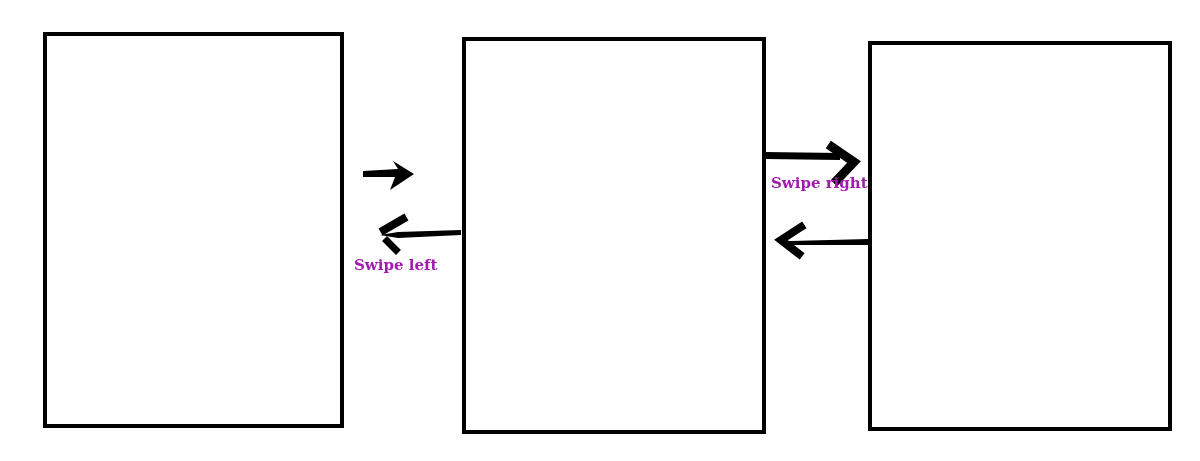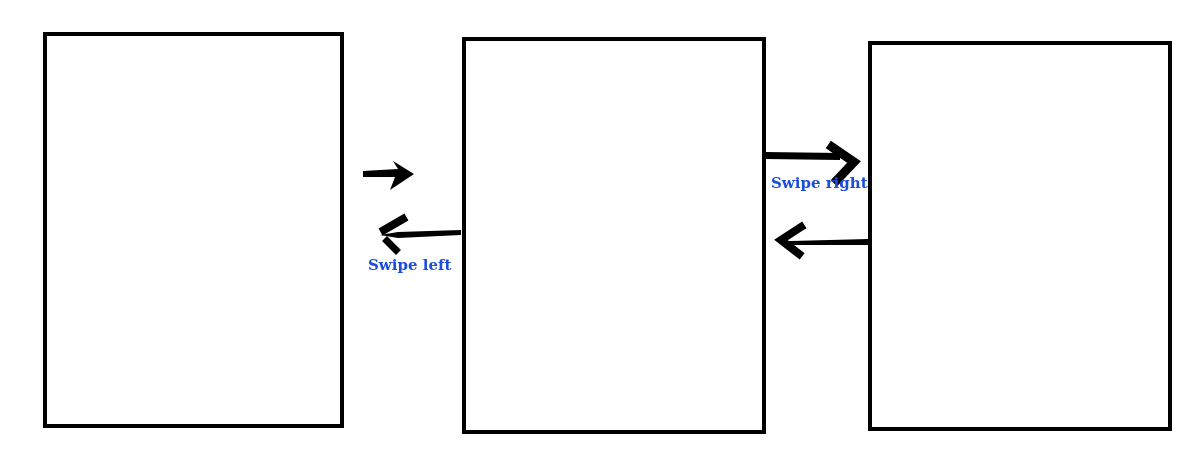--- a/index.html
+++ b/index.html
@@ -25,27 +25,27 @@
   .panel-middle { left: 462px; top: 37px; width: 304px; height: 397px; }
   .panel-right  { left: 868px; top: 41px; width: 304px; height: 390px; }
   .arrow-layer {
     position: absolute;
     left: 0; top: 0;
     width: 1200px;
     height: 461px;
   }
   .arrow-label {
     position: absolute;
-    color: #1d4ed8;
+    color: #a21caf;
     font-weight: bold;
     font-size: 15px;
     white-space: nowrap;
     letter-spacing: 0px;
   }
-  .label-swipe-left  { left: 368px; top: 256px; }
+  .label-swipe-left  { left: 354px; top: 256px; }
   .label-swipe-right { left: 771px; top: 174px; }
 </style>
 </head>
 <body>
 
 <div class="canvas">
 
   <div class="panel panel-left"></div>
 
   <div class="panel panel-middle"></div>

